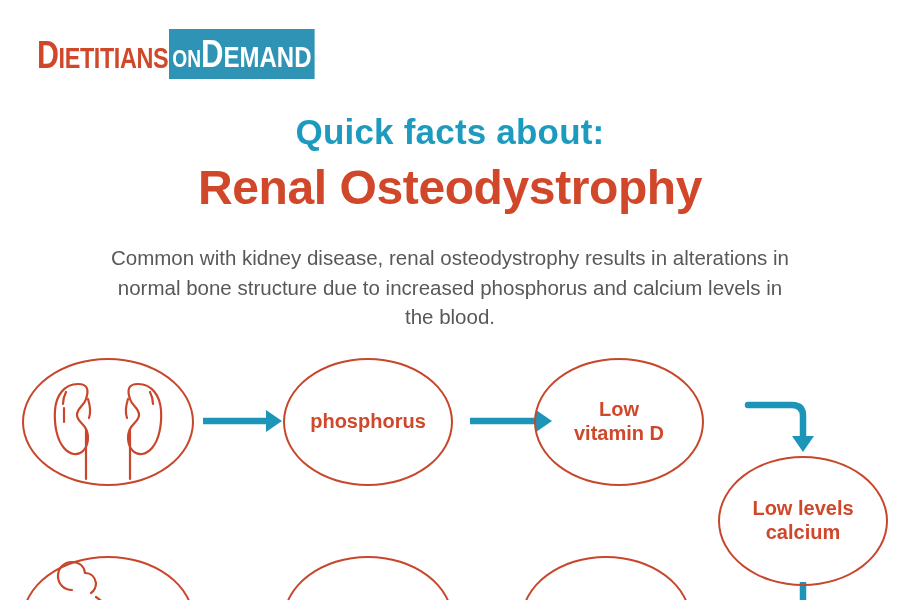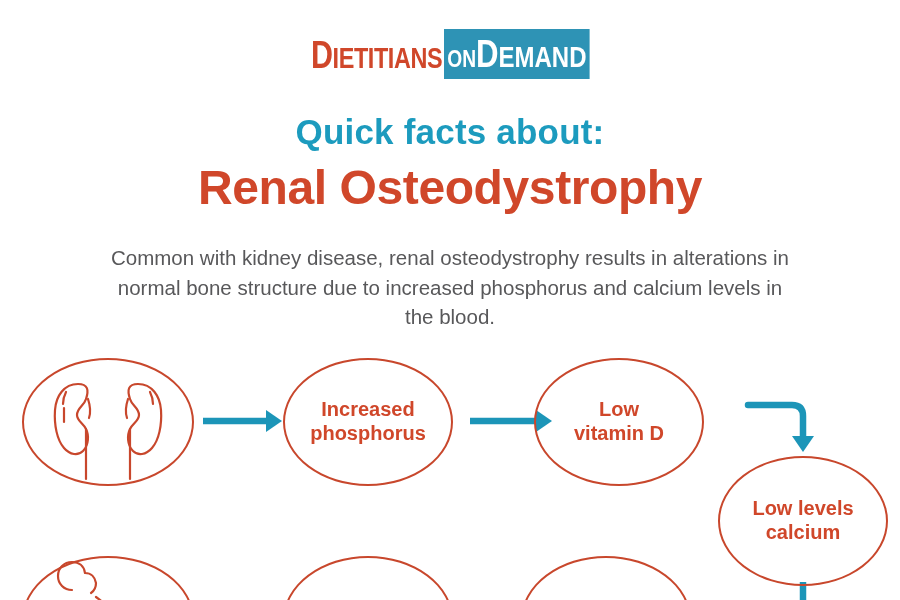--- a/index.html
+++ b/index.html
@@ -17,21 +17,21 @@
 
   
   #logo-block {
     position: absolute;
     top: 28px;
     left: 0;
     width: 900px;
     height: 52px;
     display: flex;
     align-items: center;
-    justify-content: center;
+    justify-content: flex-start;
   }
   .logo-word-primary {
     color: #D0472A;
     font-family: "Liberation Sans Narrow", "Liberation Sans", sans-serif;
     font-weight: 700;
     font-size: 39px;
     letter-spacing: -0.5px;
     line-height: 1;
     transform: scaleX(0.78);
     transform-origin: right center;
@@ -172,21 +172,20 @@
 
   <g>
     <line x1="803" y1="582" x2="803" y2="600" stroke="#1C95B8" stroke-width="6.5"></line>
   </g>
 </svg>
 
 <div class="node" id="node-kidneys"></div>
 
 <div class="node" id="node-phosphorus">
   <div>
-    <span>Increased</span>
     <span>phosphorus</span>
   </div>
 </div>
 
 <div class="node" id="node-vitd">
   <div>
     <span>Low</span>
     <span>vitamin D</span>
   </div>
 </div>

